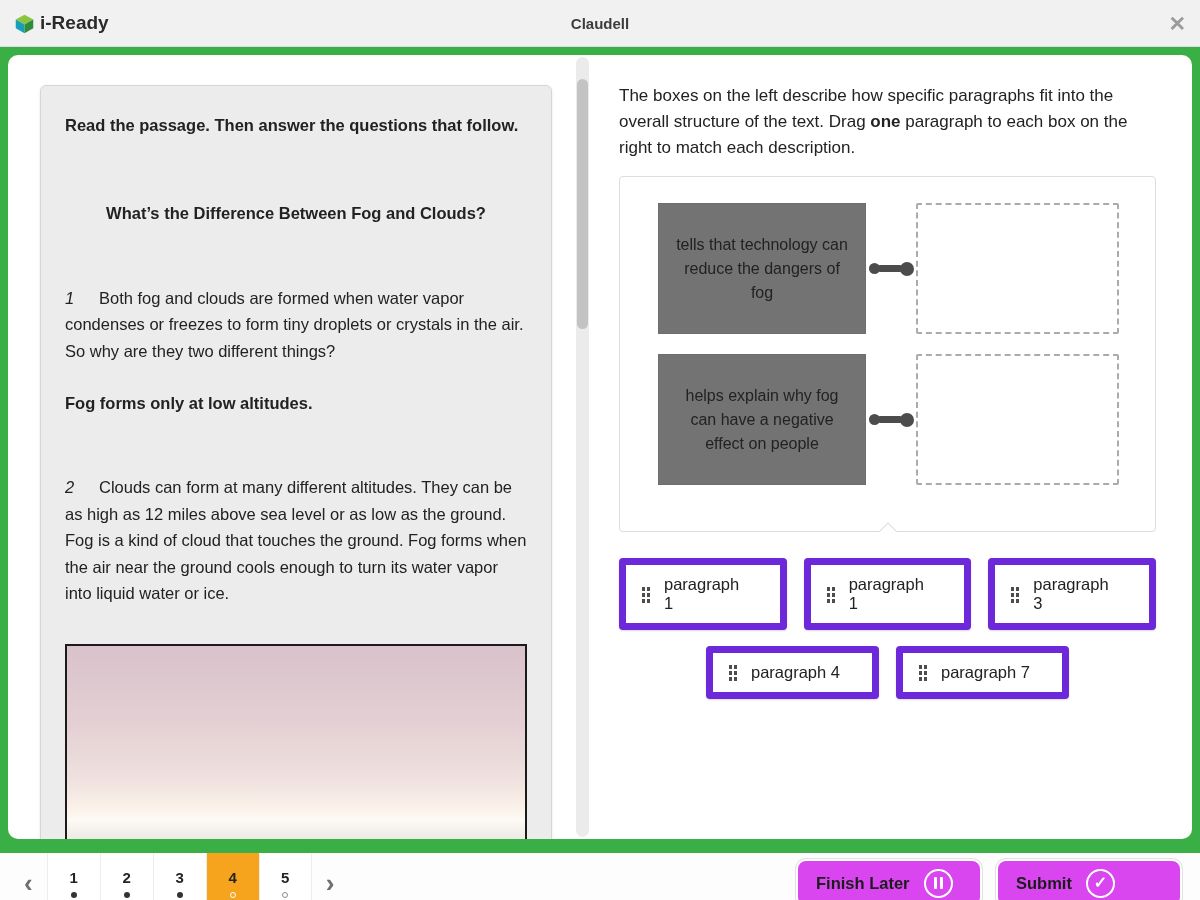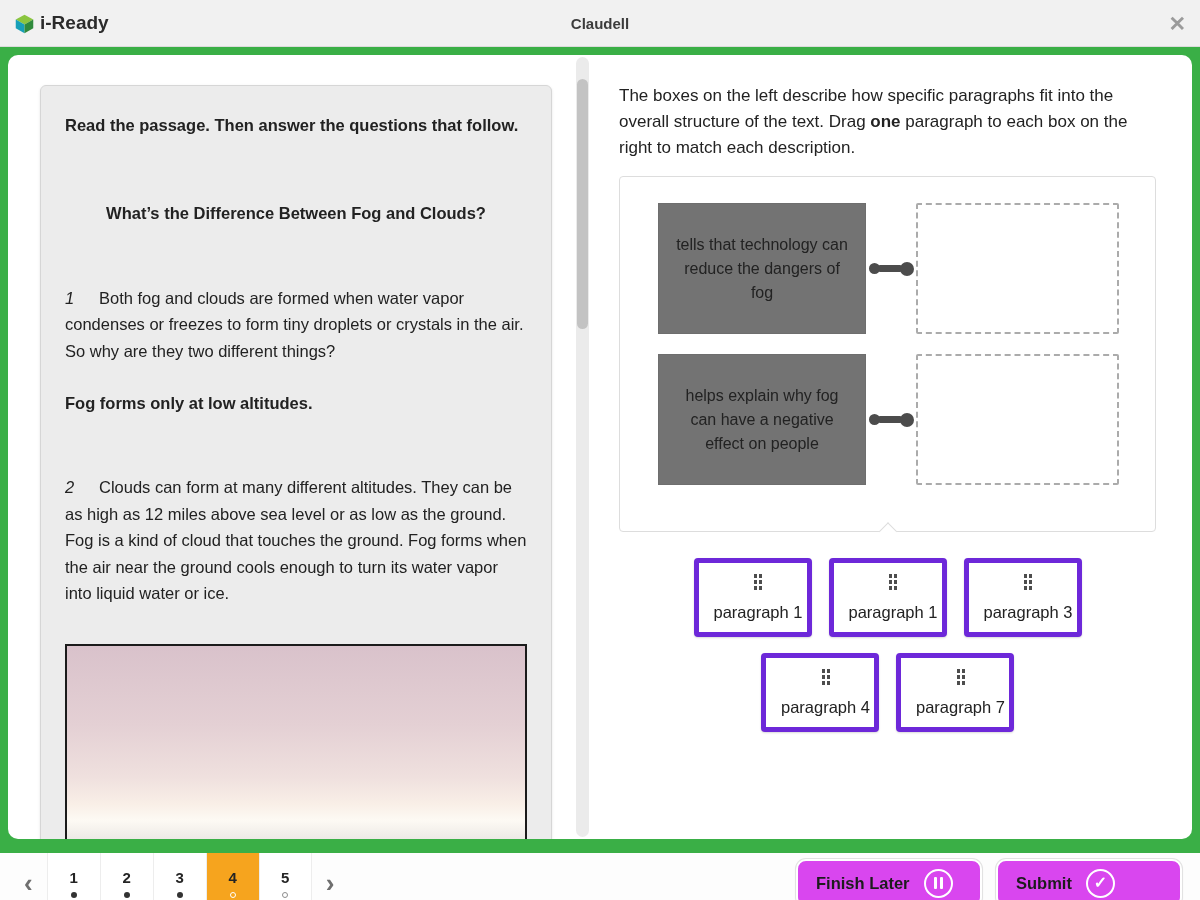--- a/index.html
+++ b/index.html
@@ -57,23 +57,23 @@
   .c-dot-s { width:11px; height:11px; border-radius:50%; background:#4c4c4c; }
   .c-bar { width:24px; height:7px; background:#4c4c4c; margin:0 -2px; border-radius:2px; }
   .c-dot-b { width:14px; height:14px; border-radius:50%; background:#4c4c4c; }
   .drop-box { flex:1; border:2px dashed #ababab; background:#fff; border-radius:2px; }
   .notch { position:absolute; bottom:-7px; left:50%; width:13px; height:13px; background:#fff;
            border-left:1px solid #ddd; border-top:1px solid #ddd;
            transform:translateX(-50%) rotate(45deg); }
 
   .chips { margin-top:26px; }
   .chip-row { display:flex; justify-content:center; gap:17px; margin-bottom:16px; }
-  .chip { display:flex; align-items:center; gap:13px; background:#fff; border:5px solid #6d28d9;
-          border-radius:4px; box-shadow:0 1px 2px rgba(0,0,0,.15); padding:10px 4px 10px 15px;
-          font-size:16.5px; cursor:grab;flex-direction:column; }
+  .chip { display:flex; align-items:center; gap:13px; background:#fff; border:7px solid #6d28d9;
+          border-radius:4px; box-shadow:0 1px 2px rgba(0,0,0,.15); padding:10px 32px 10px 15px;
+          font-size:16.5px; cursor:grab; }
   .handle { width:10px; height:17px; flex:none;
             background-image:radial-gradient(#4d4d4d 1.7px, transparent 1.9px);
             background-size:5px 6px; background-position:0 0; }
 
   
   .footer { height:60px; background:#fdfdfd; display:flex; align-items:center; padding:0 10px; }
   .nav { display:flex; align-items:center; height:100%; }
   .chev { font-size:26px; color:#6f6f6f; padding:0 14px; cursor:pointer; font-weight:bold; }
   .pages { display:flex; height:100%; }
   .page-tile { width:53px; height:100%; display:flex; flex-direction:column; align-items:center;

